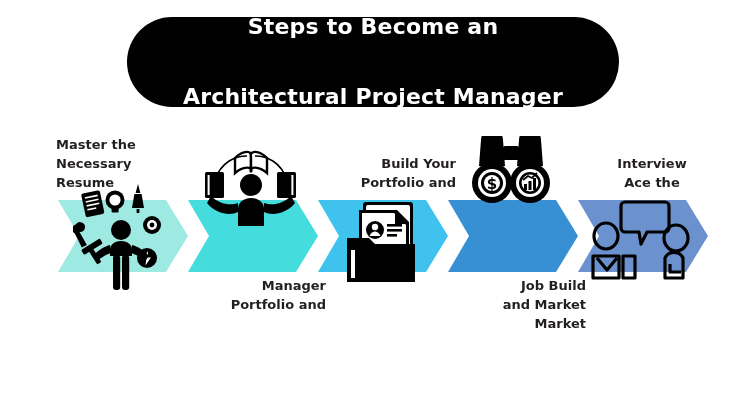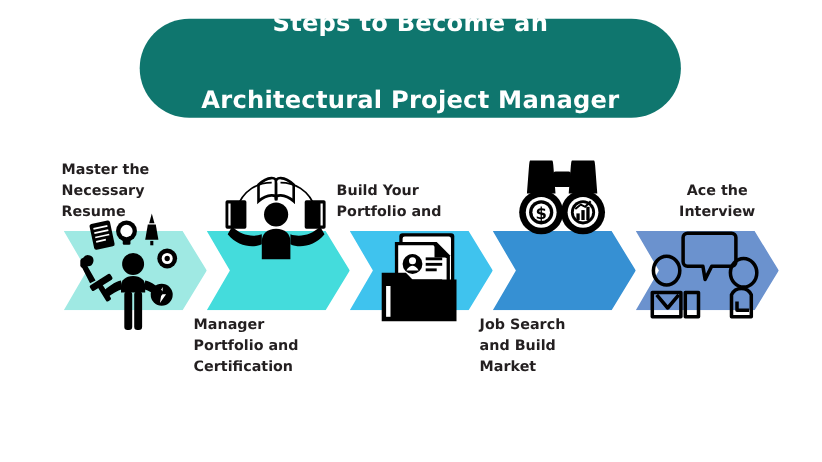--- a/index.html
+++ b/index.html
@@ -37,21 +37,21 @@
     letter-spacing: 0.2px;
     line-height: 30px;
     text-align: center;
     white-space: nowrap;
   }
 
   
   #steps {
     position: absolute;
     left: 0;
-    top: 128px;
+    top: 118px;
     width: 615px;
     height: 250px;
   }
   .step {
     position: absolute;
     width: 150px;
     height: 250px;
     top: 0;
   }
   .step-1 { left: 46px; }
@@ -68,21 +68,21 @@
     width: 130px;
     height: 72px;
   }
   .chev svg { display: block; width: 130px; height: 72px; }
 
   
   .step-label {
     position: absolute;
     left: 0;
     width: 150px;
-    text-align: left;
+    text-align: right;
     color: #231f20;
     font-size: 13px;
     font-weight: 700;
     line-height: 19px;
   }
   .label-above { bottom: 176px; }
   .label-below { top: 158px; }
 
   
   .step-1 .step-label { text-align: left; padding-left: 10px; box-sizing: border-box; }
@@ -100,21 +100,21 @@
   .icon-1 { top: 60px; }
   .icon-2 { top: 30px; }
   .icon-3 { top: 78px; }
   .icon-4 { top: 18px; }
   .icon-5 { top: 78px; }
   .step-icon svg { display: block; }
 </style>
 </head>
 <body style="background: rgb(255, 255, 255);">
 
-<div id="title-banner" style="background: #0f766e; justify-content: flex-end;">
+<div id="title-banner" style="background: #000000;">
   <div class="tline" style="color: rgb(255, 255, 255);">Steps to Become an</div>
   <div class="tline" style="color: rgb(255, 255, 255); margin-top: 40px;">Architectural Project Manager</div>
 </div>
 
 <div id="steps">
 
   <div class="step step-1">
     <div class="step-label label-above">
       <div>Master the</div>
       <div>Necessary</div>
@@ -179,21 +179,20 @@
           </g>
         </g>
       </svg>
     </div>
   </div>
 
   <div class="step step-2">
     <div class="step-label label-below">
       <div>Manager</div>
       <div>Portfolio and</div>
-      <div>Certification</div>
     </div>
     <div class="chev">
       <svg viewBox="0 0 130 72" xmlns="http://www.w3.org/2000/svg">
         <path d="M0,0 L108,0 L130,36 L108,72 L0,72 L21,36 Z" fill="#44dcdc"></path>
       </svg>
     </div>
     <div class="step-icon icon-2">
       <svg width="104" height="78" viewBox="0 0 104 78" xmlns="http://www.w3.org/2000/svg">
         <g fill="#000000">
 
@@ -259,22 +258,22 @@
 
           <path d="M14,42 L36,42 L42,48 L82,48 L82,86 L14,86 Z" fill="#000000"></path>
           <rect x="18" y="54" width="4" height="28" fill="#ffffff"></rect>
         </g>
       </svg>
     </div>
   </div>
 
   <div class="step step-4">
     <div class="step-label label-below">
-      <div>Job Search</div>
-      <div>and Build</div>
+      <div>Job Build</div>
+      <div>and Market</div>
       <div>Market</div>
     </div>
     <div class="chev">
       <svg viewBox="0 0 130 72" xmlns="http://www.w3.org/2000/svg">
         <path d="M0,0 L108,0 L130,36 L108,72 L0,72 L21,36 Z" fill="#3690d3"></path>
       </svg>
     </div>
     <div class="step-icon icon-4">
       <svg width="96" height="76" viewBox="0 0 96 76" xmlns="http://www.w3.org/2000/svg">
         <g fill="#000000">
@@ -298,22 +297,22 @@
           <rect x="65.5" y="45" width="3" height="9" fill="#000000"></rect>
           <rect x="70" y="42" width="3" height="12" fill="#000000"></rect>
           <path d="M60,44 L65,40 L69,42 L74,37" fill="none" stroke="#000000" stroke-width="1.8"></path>
         </g>
       </svg>
     </div>
   </div>
 
   <div class="step step-5">
     <div class="step-label label-above">
+      <div>Interview</div>
       <div>Ace the</div>
-      <div>Interview</div>
     </div>
     <div class="chev">
       <svg viewBox="0 0 130 72" xmlns="http://www.w3.org/2000/svg">
         <path d="M0,0 L108,0 L130,36 L108,72 L0,72 L21,36 Z" fill="#6b92ce"></path>
       </svg>
     </div>
     <div class="step-icon icon-5">
       <svg width="104" height="84" viewBox="0 0 104 84" xmlns="http://www.w3.org/2000/svg">
         <g fill="none" stroke="#000000" stroke-width="3.2" stroke-linejoin="round">
 

